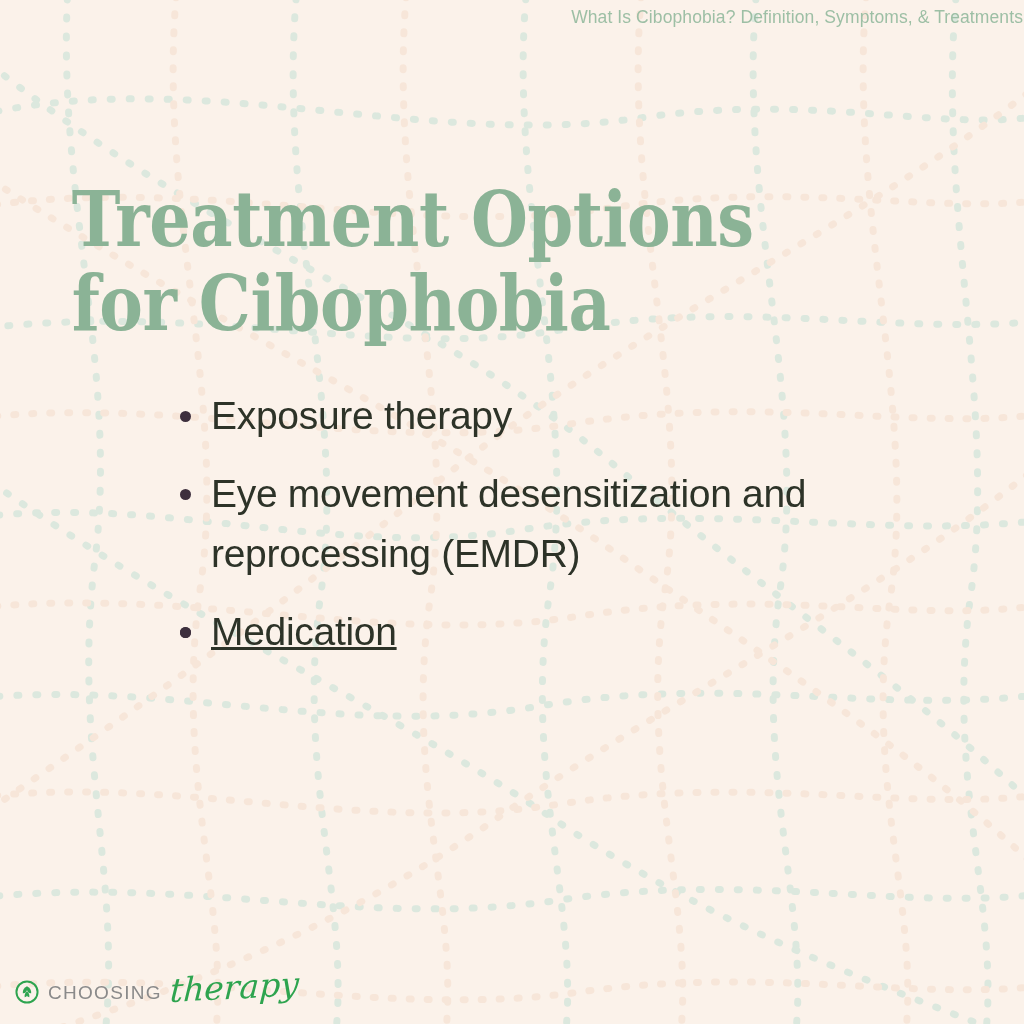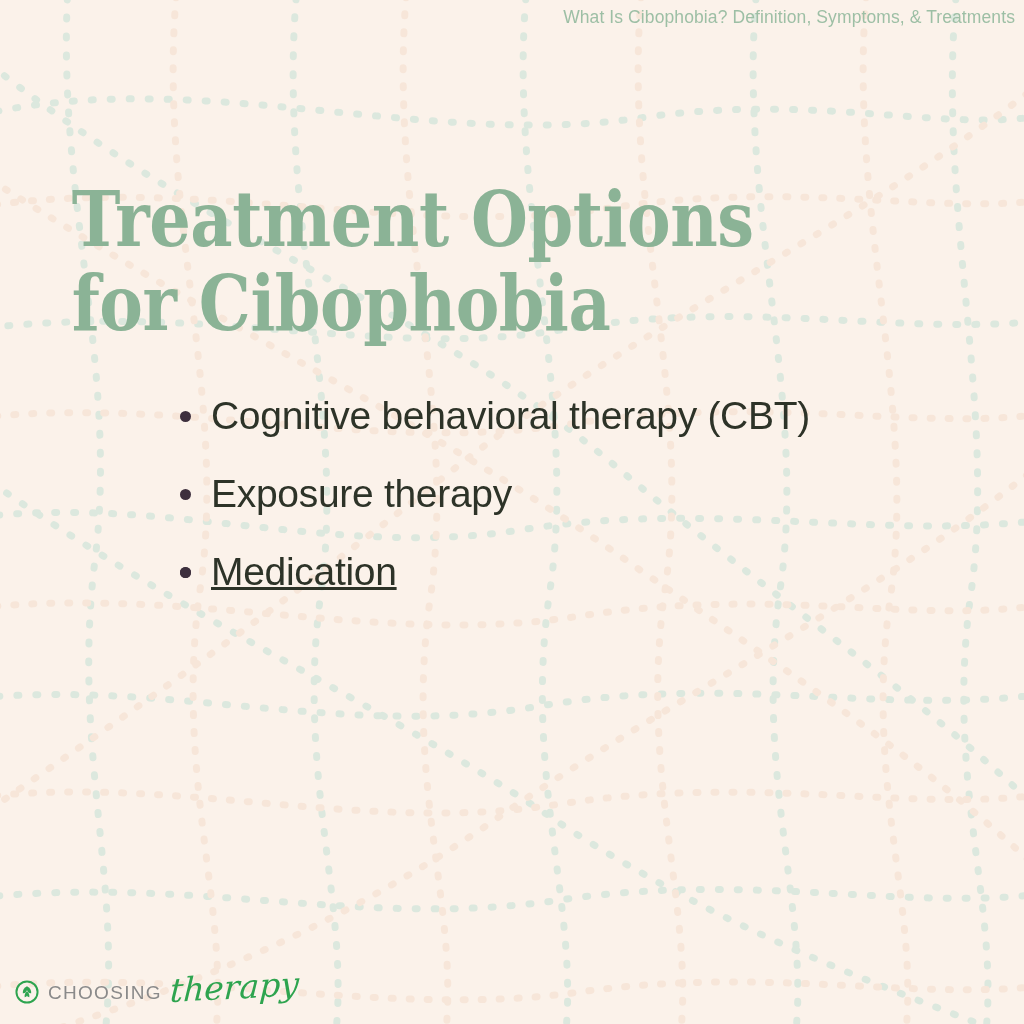--- a/index.html
+++ b/index.html
@@ -34,21 +34,21 @@
   
   #header {
     position: absolute;
     top: 0;
     left: 0;
     width: 1024px;
     height: 34px;
     display: flex;
     align-items: center;
     justify-content: flex-end;
-    padding-right: 9px;
+    padding-right: 1px;
     box-sizing: border-box;
   }
   #header-title {
     font-family: "Liberation Sans", sans-serif;
     font-size: 17.5px;
     letter-spacing: 0.1px;
     color: #9DBFA5;
     white-space: nowrap;
   }
 
@@ -183,25 +183,25 @@
   </div>
 
   <div id="title-block">
     <div class="title-line">Treatment Options</div>
     <div class="title-line">for Cibophobia</div>
   </div>
 
   <ul id="bullet-list">
     <li class="bullet-item">
       <span class="bullet-dot"></span>
-      <span>Cognitive behavioral therapy (CBT)</span>
-    </li>
-    <li class="bullet-item">
-      <span class="bullet-dot"></span>
       <span>Exposure therapy</span>
+    </li>
+    <li class="bullet-item">
+      <span class="bullet-dot"></span>
+      <span>Eye movement desensitization and reprocessing (EMDR)</span>
     </li>
     <li class="bullet-item">
       <span class="bullet-dot"></span>
     </li>
     <li class="bullet-item">
       <span class="bullet-dot"></span>
       <span>Medication</span>
     </li>
   </ul>
 

